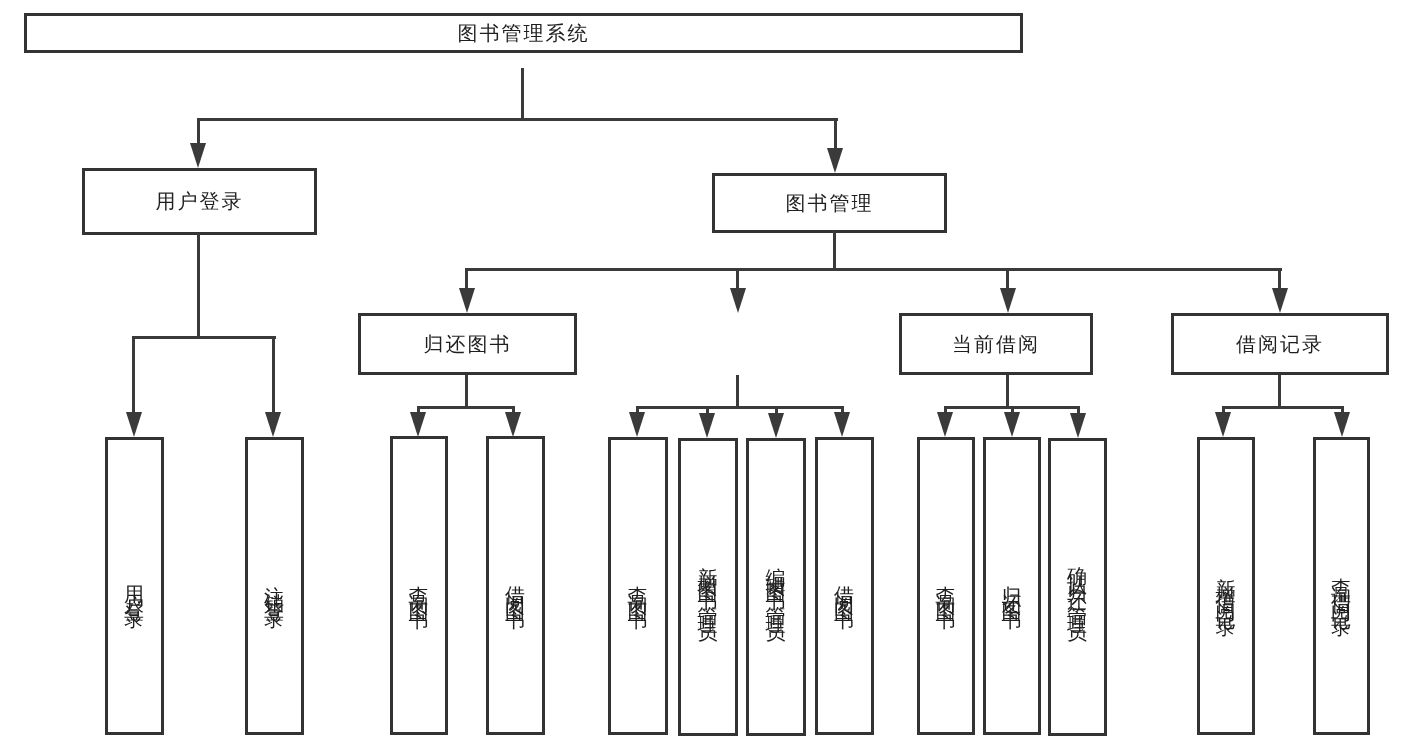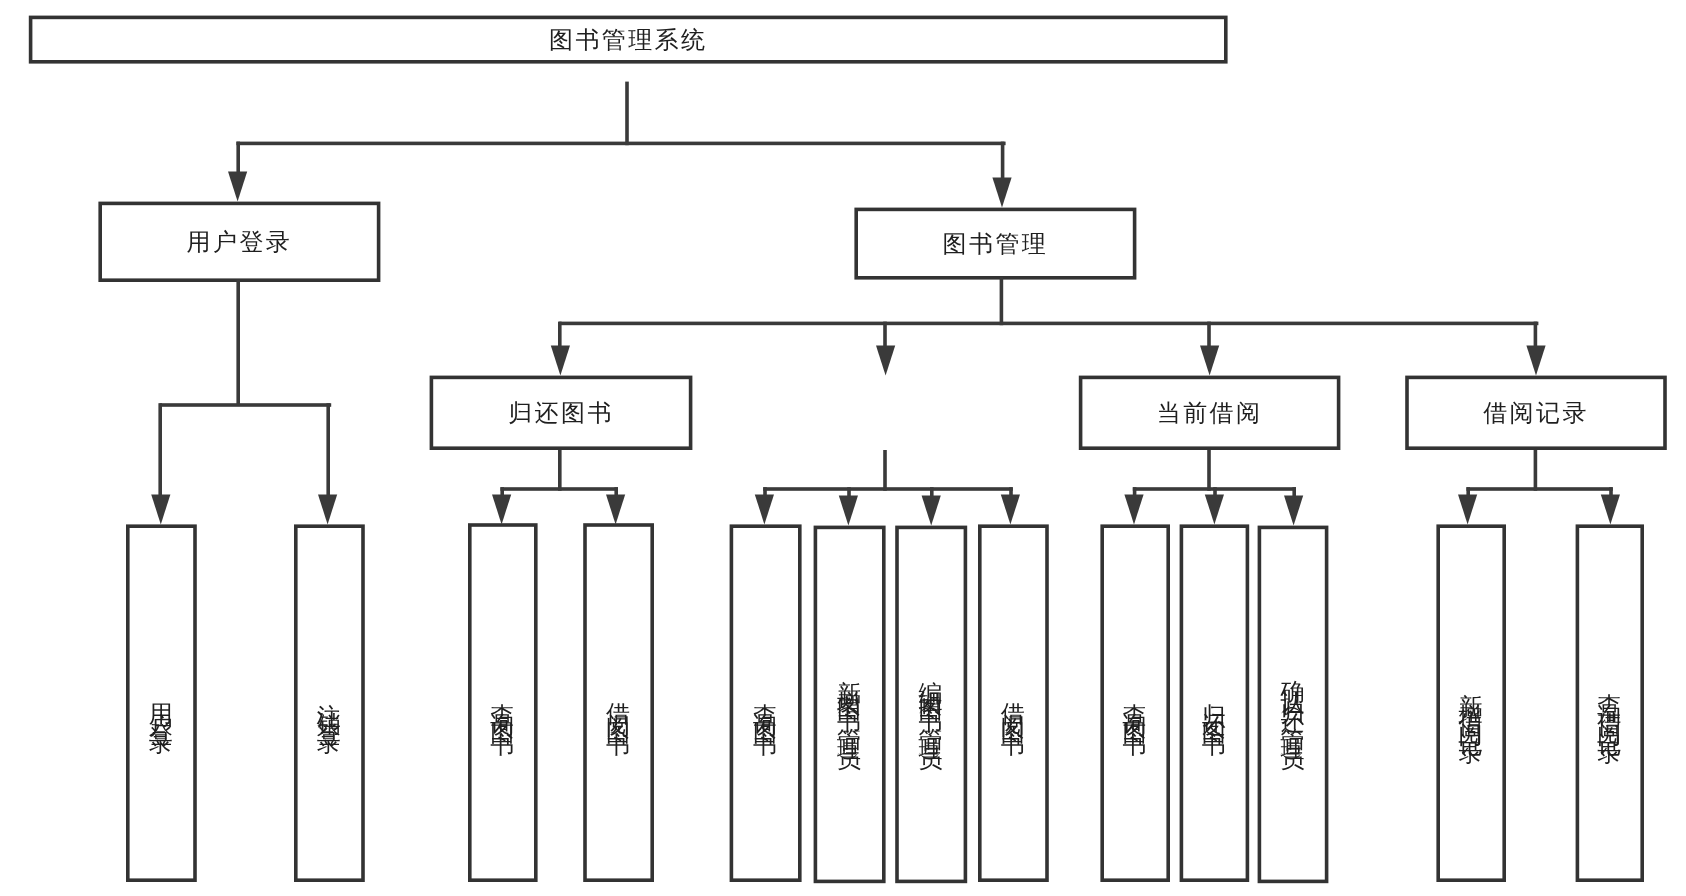--- a/index.html
+++ b/index.html
@@ -49,21 +49,21 @@
 
   <div class="box hbox" style="left:712px;top:173px;width:235px;height:60px">
     <span class="lbl">图书管理</span>
   </div>
 
   <div class="box hbox" style="left:358px;top:313px;width:219px;height:62px">
     <span class="lbl">归还图书</span>
   </div>
 
 
-  <div class="box hbox" style="left:899px;top:313px;width:218px;height:62px">
+  <div class="box hbox" style="left:899px;top:313px;width:194px;height:62px">
     <span class="lbl">当前借阅</span>
   </div>
 
   <div class="box hbox" style="left:1171px;top:313px;width:218px;height:62px">
     <span class="lbl">借阅记录</span>
   </div>
 
   <div class="box vbox" style="left:105px;top:437px;width:59px;height:298px">
     <span class="lbl">用户登录</span>
   </div>

